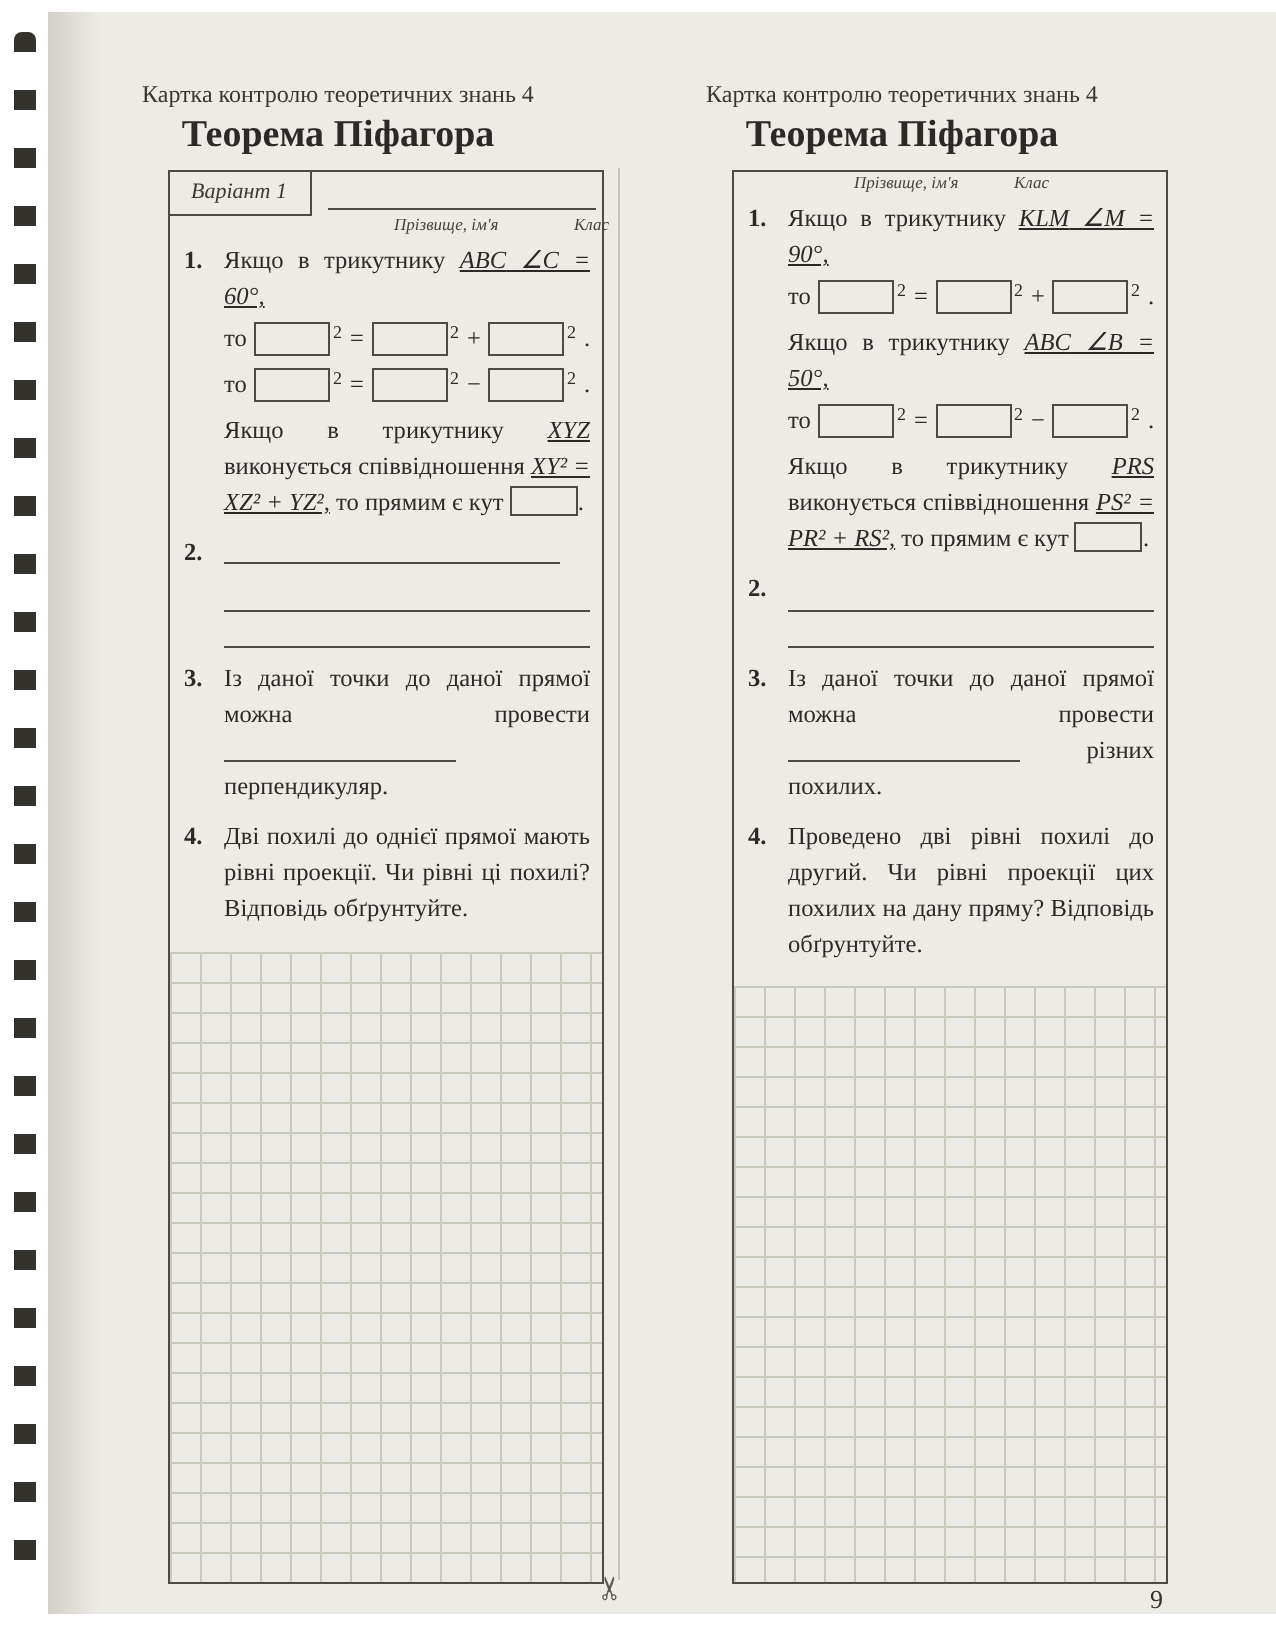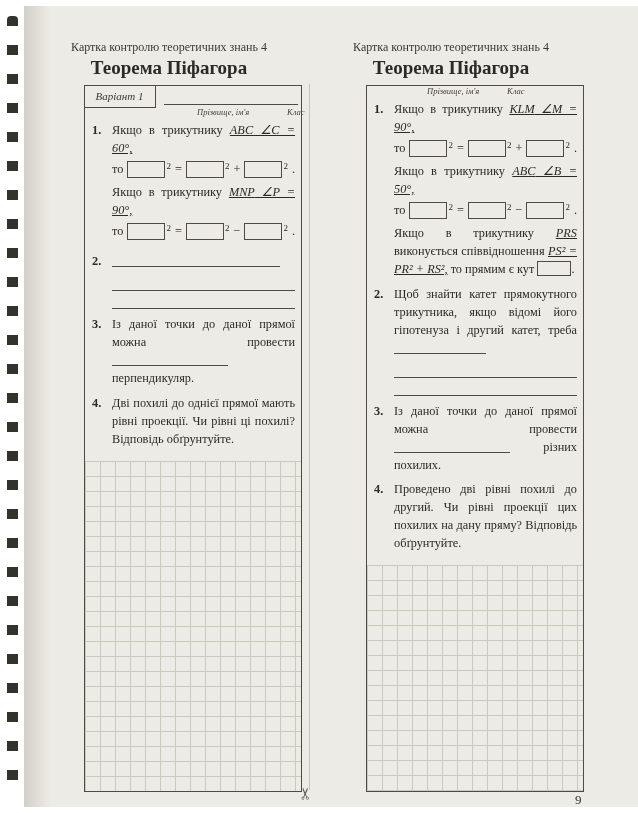--- a/index.html
+++ b/index.html
@@ -130,34 +130,34 @@
             <span class="fbox"></span>
               <sup class="s2">2</sup>
             <span>=</span>
             <span class="fbox"></span>
               <sup class="s2">2</sup>
             <span>+</span>
             <span class="fbox"></span>
               <sup class="s2">2</sup>
             <span>.</span>
           </div>
-          <div class="line">
-            <span>Якщо в трикутнику </span><span class="m">MNP</span><span class="m"> ∠P = 90°,</span>
-          </div>
           <div class="frow">
             <span>то</span>
             <span class="fbox"></span>
               <sup class="s2">2</sup>
             <span>=</span>
             <span class="fbox"></span>
               <sup class="s2">2</sup>
             <span>−</span>
             <span class="fbox"></span>
               <sup class="s2">2</sup>
             <span>.</span>
+          </div>
+          <div class="line">
+            <span>Якщо в трикутнику </span><span class="m">XYZ</span><span> виконується співвідношення </span><span class="m">XY² = XZ² + YZ²,</span><span> то прямим є кут </span><span class="fbox inline"></span><span>.</span>
           </div>
         </div>
       </div>
 
       <div class="item">
         <span class="num">2.</span>
         <div class="body">
           <div class="line">
             <span class="blank" style="width:168px"></span>
           </div>
@@ -236,24 +236,20 @@
           </div>
           <div class="line">
             <span>Якщо в трикутнику </span><span class="m">PRS</span><span> виконується співвідношення </span><span class="m">PS² = PR² + RS²,</span><span> то прямим є кут </span><span class="fbox inline"></span><span>.</span>
           </div>
         </div>
       </div>
 
       <div class="item">
         <span class="num">2.</span>
         <div class="body">
-          <div class="line">
-            <span>Щоб знайти катет прямокутного трикутника, якщо відомі його гіпотенуза і другий катет, треба</span>
-            <span class="blank" style="width:92px"></span>
-          </div>
           <div class="aline first"></div>
           <div class="aline"></div>
         </div>
       </div>
 
       <div class="item">
         <span class="num">3.</span>
         <div class="body">
           <div class="line">
             <span>Із даної точки до даної прямої можна провести</span>

